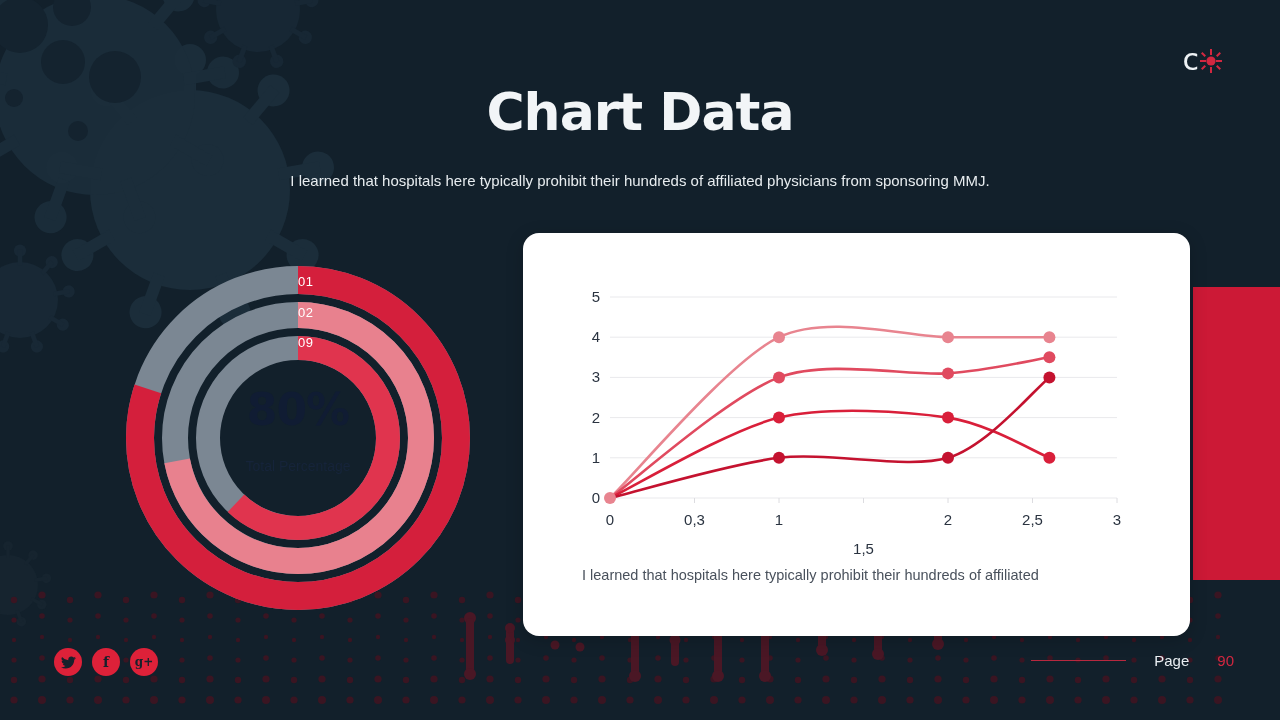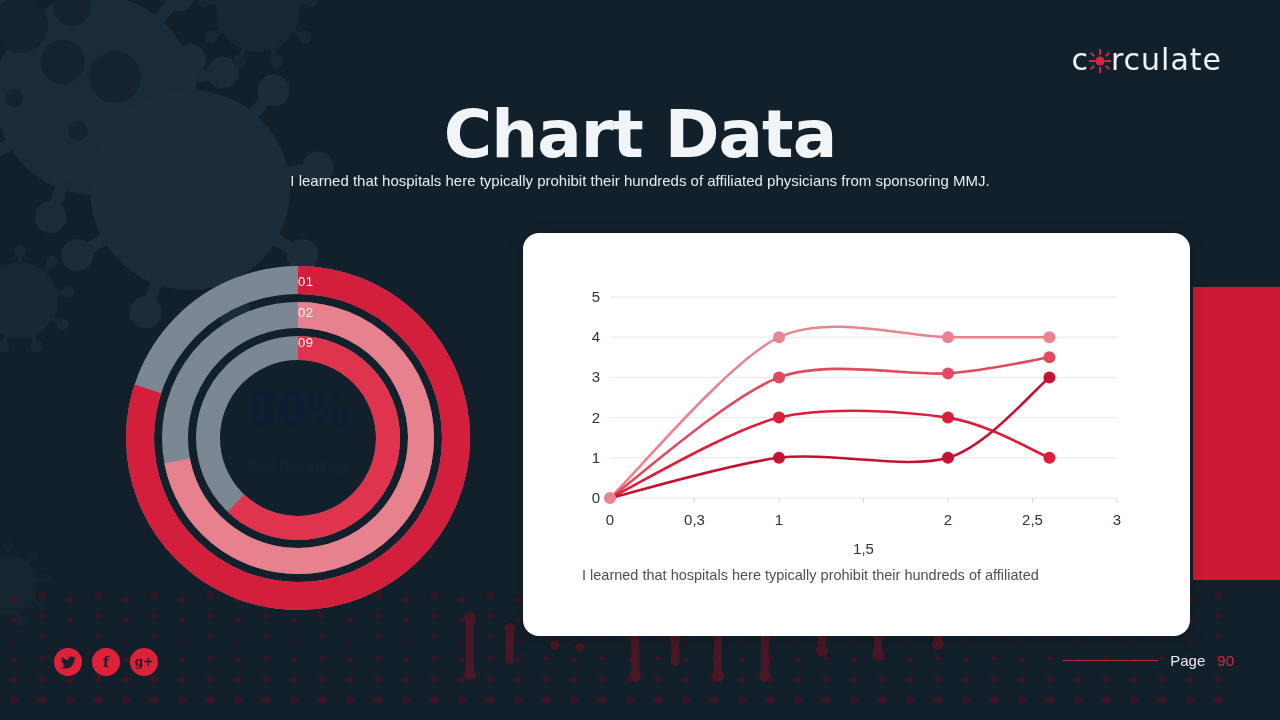--- a/index.html
+++ b/index.html
@@ -23,22 +23,22 @@
     display:flex; align-items:center;
     font-size:30px; letter-spacing:1px; color:#eef2f5;
     font-weight:400;
   }
   #logo .lg-a, #logo .lg-b { font-family:"DejaVu Sans", sans-serif; }
   #logo .lg-mark { display:inline-block; width:22px; height:30px; position:relative; }
   #logo .lg-mark svg { position:absolute; left:0; top:4px; }
 
   
   #page-title {
-    position:absolute; top:96px; left:0; width:1280px; text-align:center; z-index:5;
-    font-size:66px; font-weight:bold; color:#f2f5f7; letter-spacing:-1px;
+    position:absolute; top:82px; left:0; width:1280px; text-align:center; z-index:5;
+    font-size:52px; font-weight:bold; color:#f2f5f7; letter-spacing:-1px;
     font-family:"DejaVu Sans", sans-serif;
   }
   #subtitle {
     position:absolute; top:172px; left:0; width:1280px; text-align:center; z-index:5;
     font-size:15px; color:#e7ecef; font-weight:400;
   }
 
   
   #donut-wrap { position:absolute; left:118px; top:258px; width:360px; height:360px; z-index:5; }
   #donut-center-value {
@@ -72,21 +72,21 @@
   
   #social-bar { position:absolute; left:54px; top:648px; display:flex; gap:10px; z-index:6; }
   .social-btn {
     width:28px; height:28px; border-radius:50%; background:#dd2139;
     display:flex; align-items:center; justify-content:center;
     color:#17212c; font-size:14px; font-weight:bold;
     font-family:"DejaVu Serif", serif;
   }
   #page-indicator {
     position:absolute; right:46px; top:652px; z-index:6;
-    display:flex; align-items:center; gap:12px;
+    display:flex; align-items:center; gap:28px;
     font-size:15px; color:#e9eef2;
   }
   #page-rule { width:95px; height:1px; background:#b8283f; display:block; }
   #page-number { color:#d22740; }
 </style>
 </head>
 <body>
 
 <svg id="bg-decor" width="1280" height="720" viewBox="0 0 1280 720">
   <defs>
@@ -260,21 +260,20 @@
           <rect x="10" y="18" width="2" height="6"></rect>
         <rect x="0" y="11" width="6" height="2"></rect>
           <rect x="16" y="11" width="6" height="2"></rect>
         <rect x="2.5" y="3" width="2" height="5" transform="rotate(-45 3.5 5.5)"></rect>
         <rect x="17.5" y="16" width="2" height="5" transform="rotate(-45 18.5 18.5)"></rect>
         <rect x="17.5" y="3" width="2" height="5" transform="rotate(45 18.5 5.5)"></rect>
         <rect x="2.5" y="16" width="2" height="5" transform="rotate(45 3.5 18.5)"></rect>
       </g>
     </svg>
   </span>
-  <span class="lg-b">rculate</span>
 </div>
 
 <div id="page-title">Chart Data</div>
 <div id="subtitle">I learned that hospitals here typically prohibit their hundreds of affiliated physicians from sponsoring MMJ.</div>
 
 <div id="donut-wrap">
   <svg width="360" height="360" viewBox="0 0 360 360">
 
     <circle cx="180" cy="180" r="158" fill="none" stroke="#7b8793" stroke-width="28"></circle>
     <circle id="ring-arc-0" cx="180" cy="180" r="158" fill="none" stroke="#d41f3c" stroke-width="28" stroke-linecap="butt" transform="rotate(-90 180 180)" stroke-dasharray="794.1946228274996 992.7432785343747"></circle>

